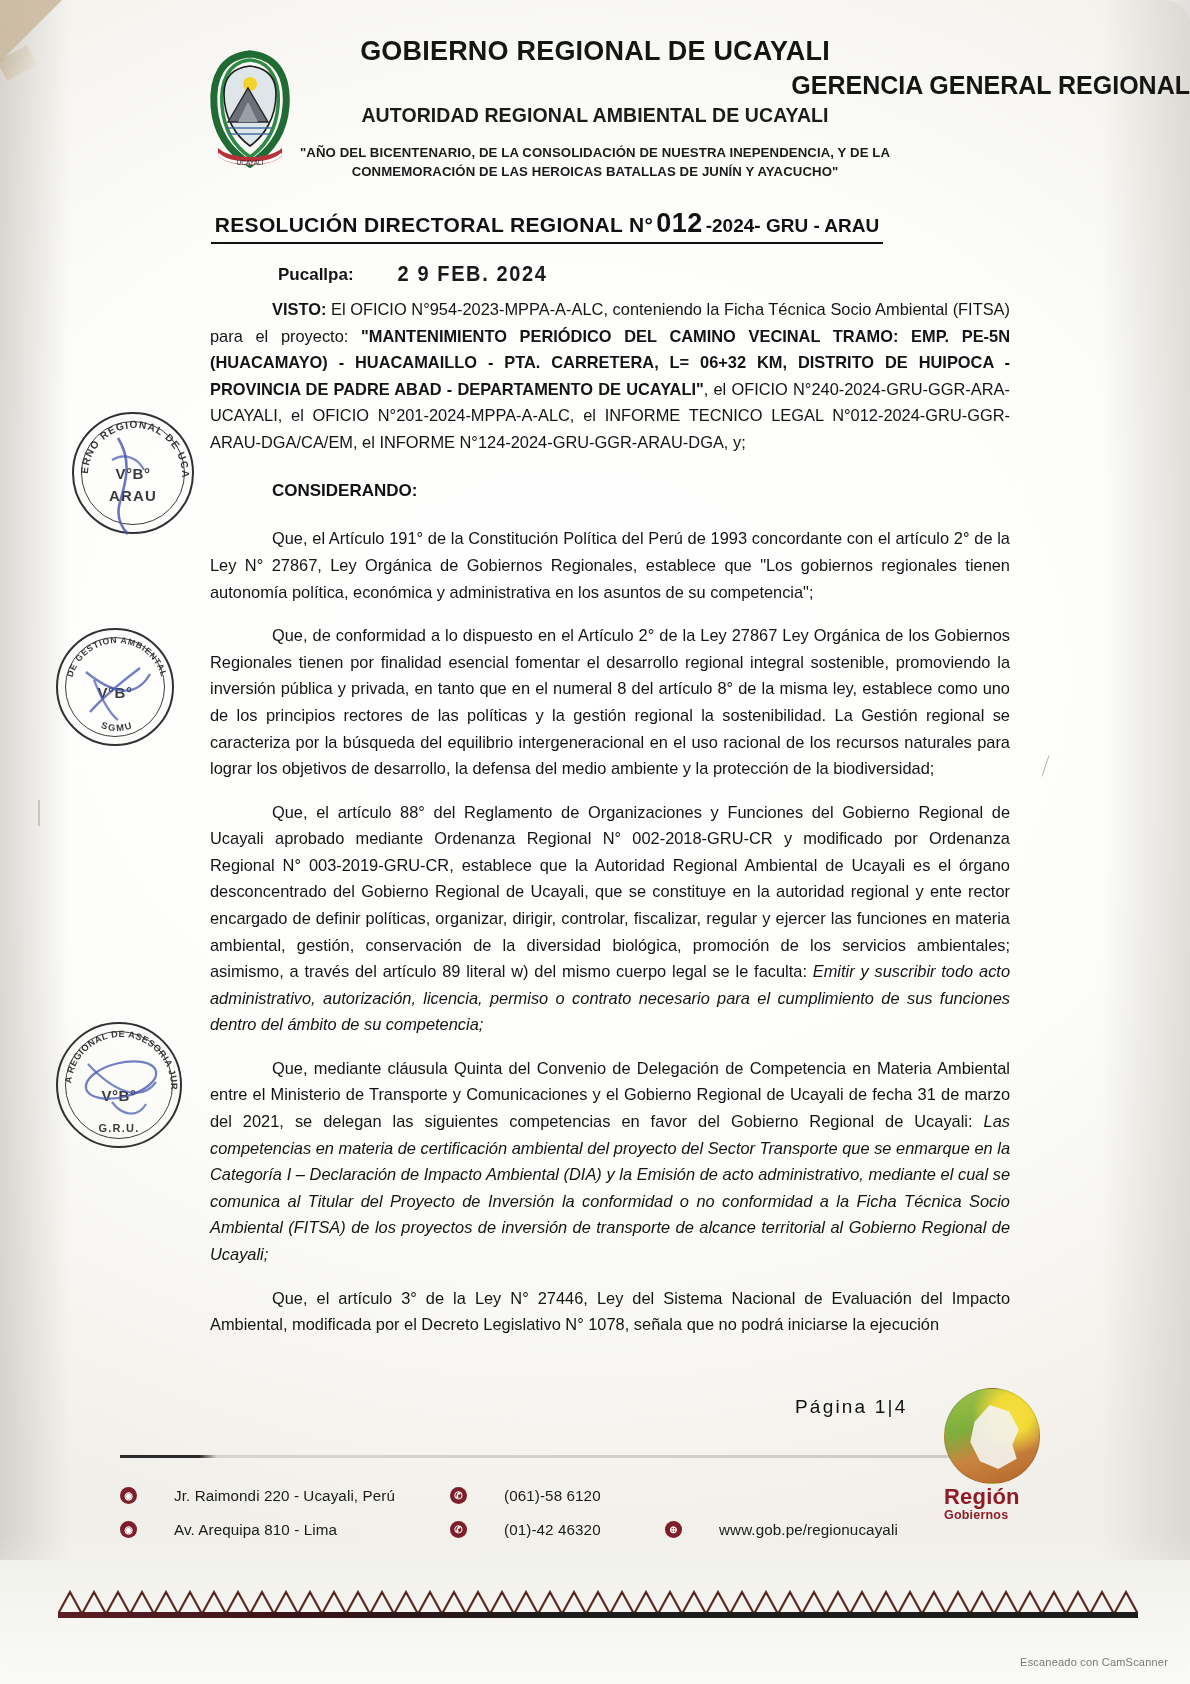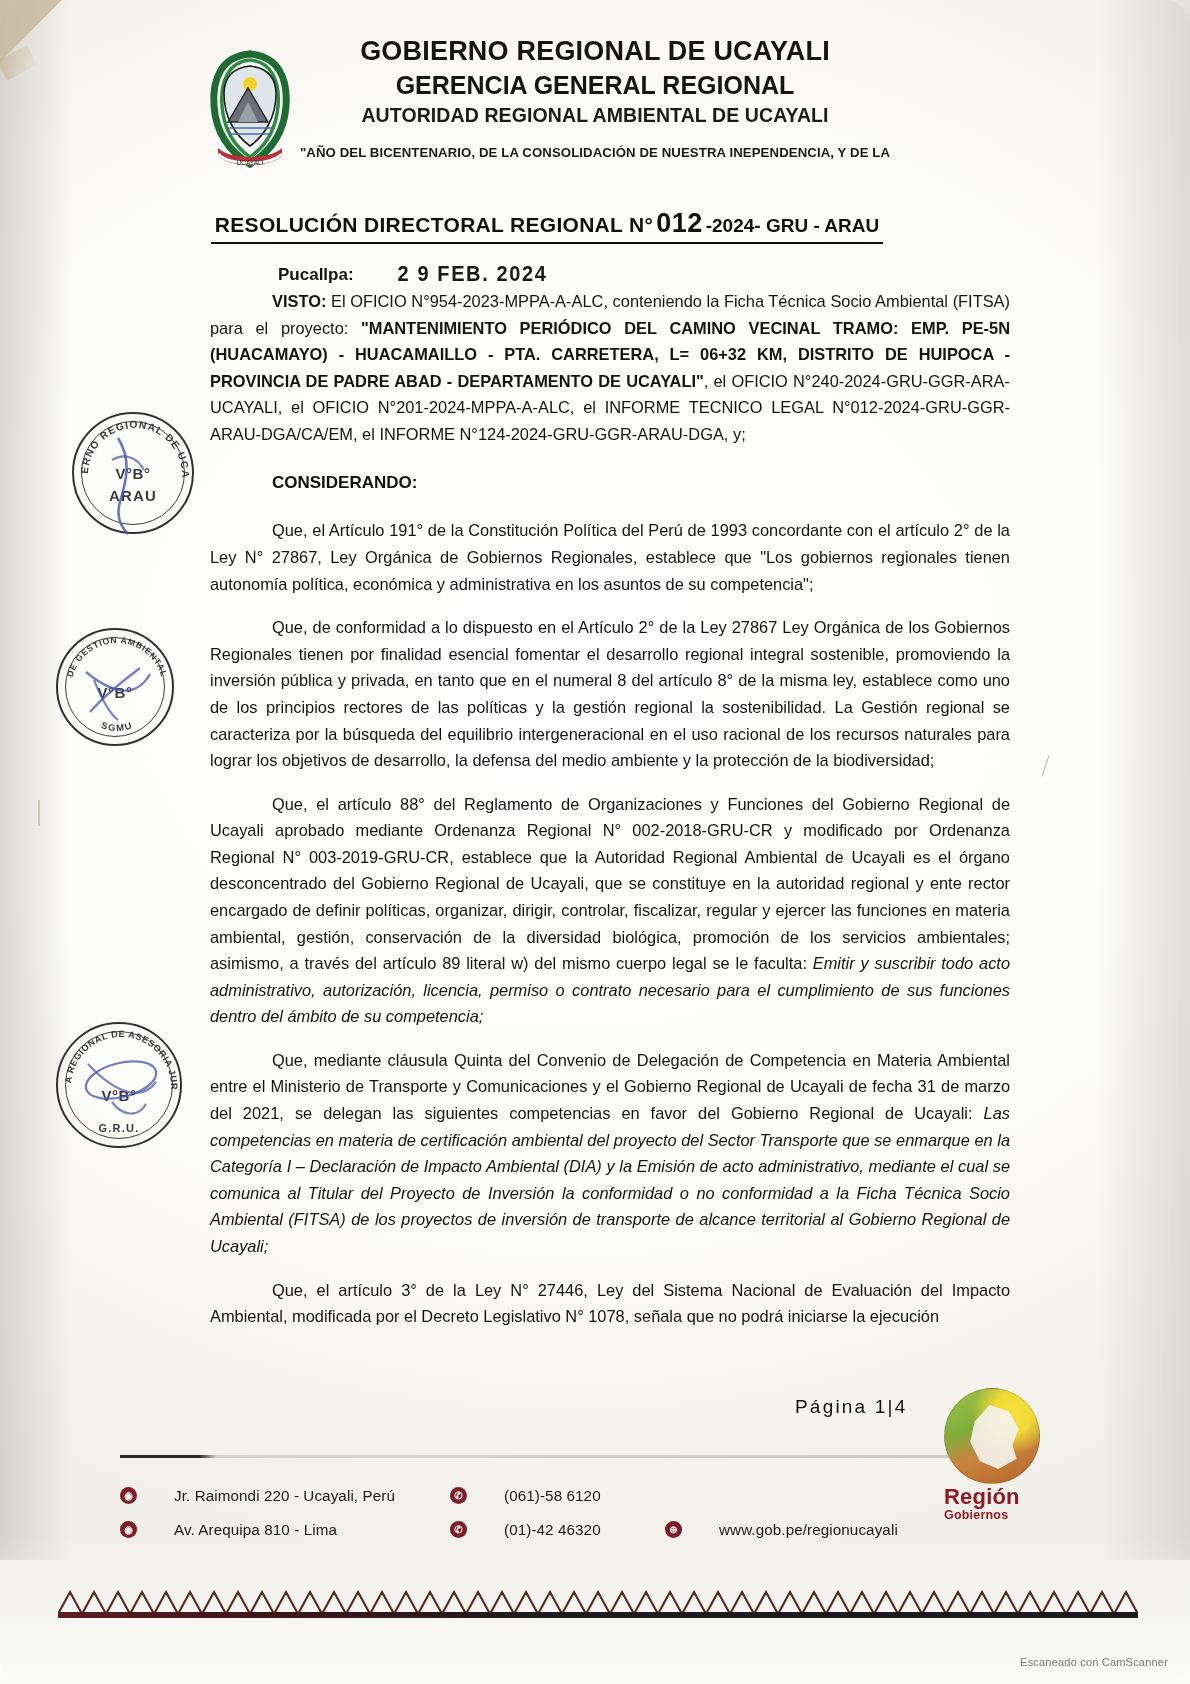--- a/index.html
+++ b/index.html
@@ -61,20 +61,21 @@
     left: 0; top: 36px; width: 1190px;
     text-align: center;
   }
   .h-title1 {
     font-size: 27px; font-weight: bold; letter-spacing: .2px;
     color: #151515; line-height: 1.14;
   }
   .h-title2 {
     font-size: 25px; font-weight: bold; color: #151515; line-height: 1.2;
     margin-top: 3px;
+    text-align: right;
   }
   .h-title3 {
     font-size: 19.5px; font-weight: bold; color: #1b1b1b; line-height: 1.2;
     margin-top: 4px; letter-spacing: .1px;
   }
   .h-motto {
     margin-top: 17px;
     font-size: 13.2px; font-weight: bold; color: #1a1a1a;
     line-height: 1.42; letter-spacing: .1px;
   }
@@ -112,21 +113,21 @@
   .place-label { font-size: 17px; font-weight: bold; color:#141414; }
   .date-stamp {
     font-size: 20px; font-weight: bold; color:#1a1a1a;
     letter-spacing: 1.6px;
     font-family: "Liberation Sans", sans-serif;
     transform: scaleY(1.08);
   }
 
   
   .body-area {
-    position: absolute; left: 210px; top: 288px;
+    position: absolute; left: 210px; top: 296px;
     width: 800px;
   }
   p.para {
     font-size: 16.4px;
     line-height: 1.62;
     color: #141414;
     text-align: justify;
     text-indent: 62px;
     margin-bottom: 17px;
   }
@@ -280,20 +281,21 @@
       <text x="54" y="121" text-anchor="middle" font-size="6.5" fill="#1c1c1c" font-family="Liberation Sans, sans-serif">UCAYALI</text>
     </svg>
   </div>
 
   <div class="header">
     <div class="h-title1">GOBIERNO REGIONAL DE UCAYALI</div>
     <div class="h-title2">GERENCIA GENERAL REGIONAL</div>
     <div class="h-title3">AUTORIDAD REGIONAL AMBIENTAL DE UCAYALI</div>
     <div class="h-motto">
       <div>"AÑO DEL BICENTENARIO, DE LA CONSOLIDACIÓN DE NUESTRA INEPENDENCIA, Y DE LA</div>
+      <div>CONMEMORACIÓN DE LAS HEROICAS BATALLAS DE JUNÍN Y AYACUCHO"</div>
     </div>
   </div>
 
   <div class="res-line">
     <span class="res-inner">
       <span class="res-text">RESOLUCIÓN DIRECTORAL REGIONAL N°</span><span class="res-num">012</span><span class="res-tail">-2024- GRU - ARAU</span>
     </span>
   </div>
 
   <div class="place-row">

